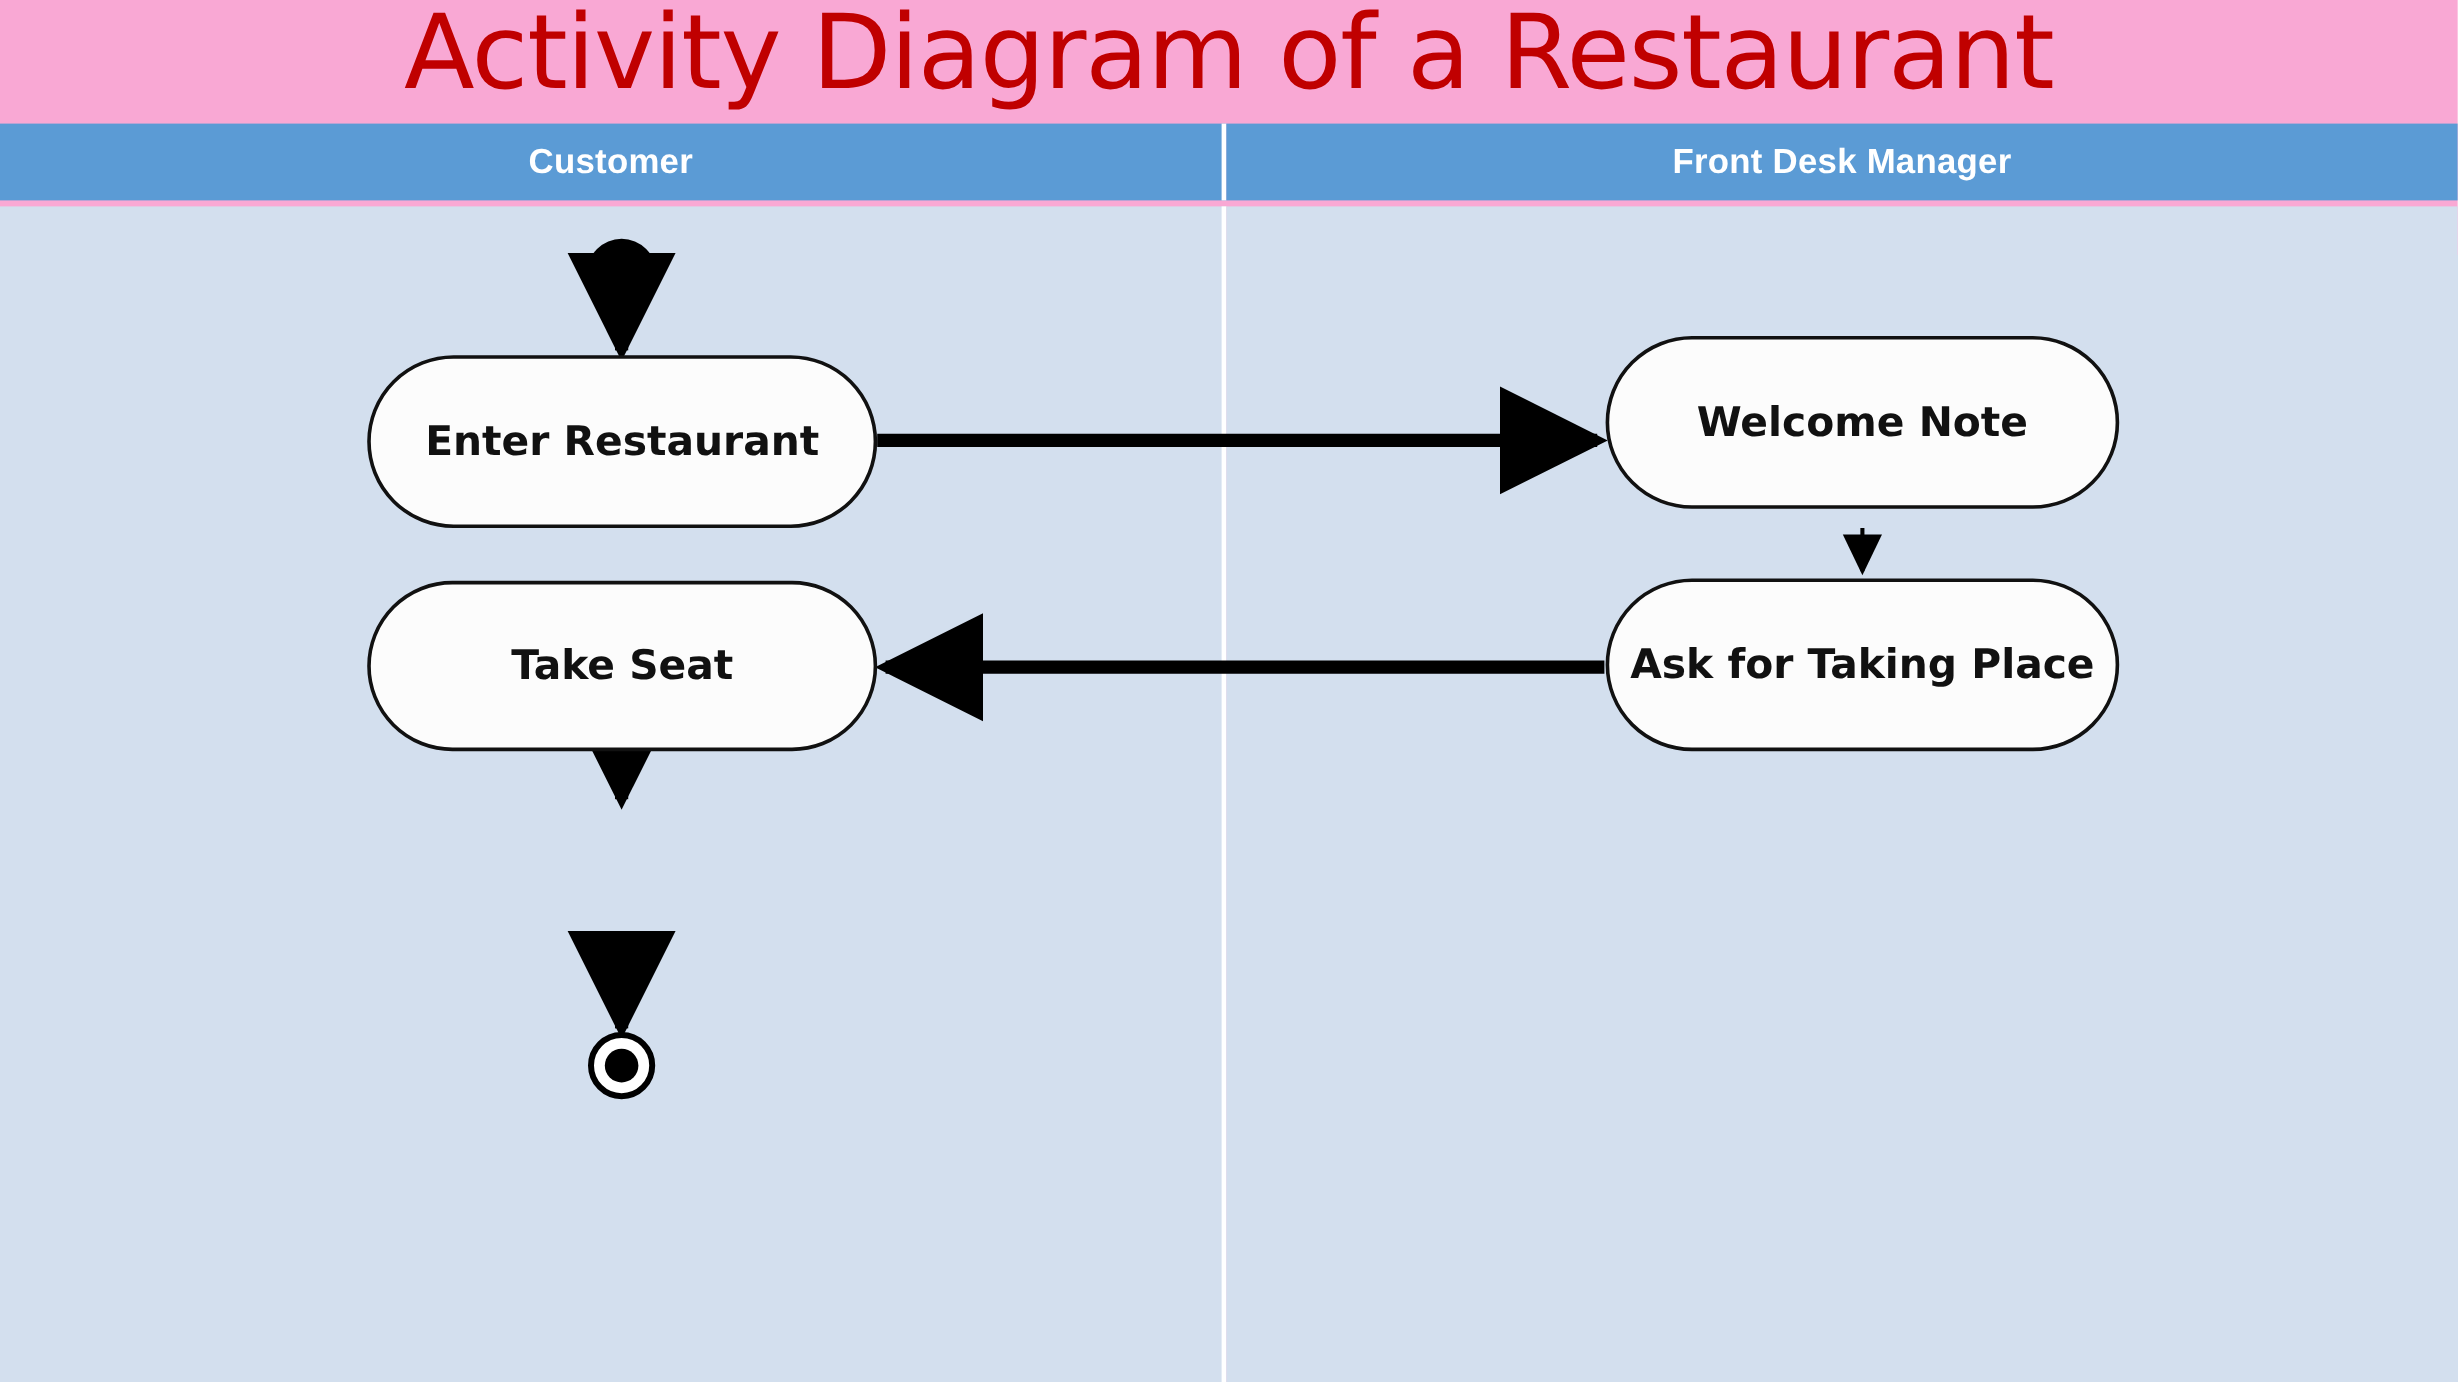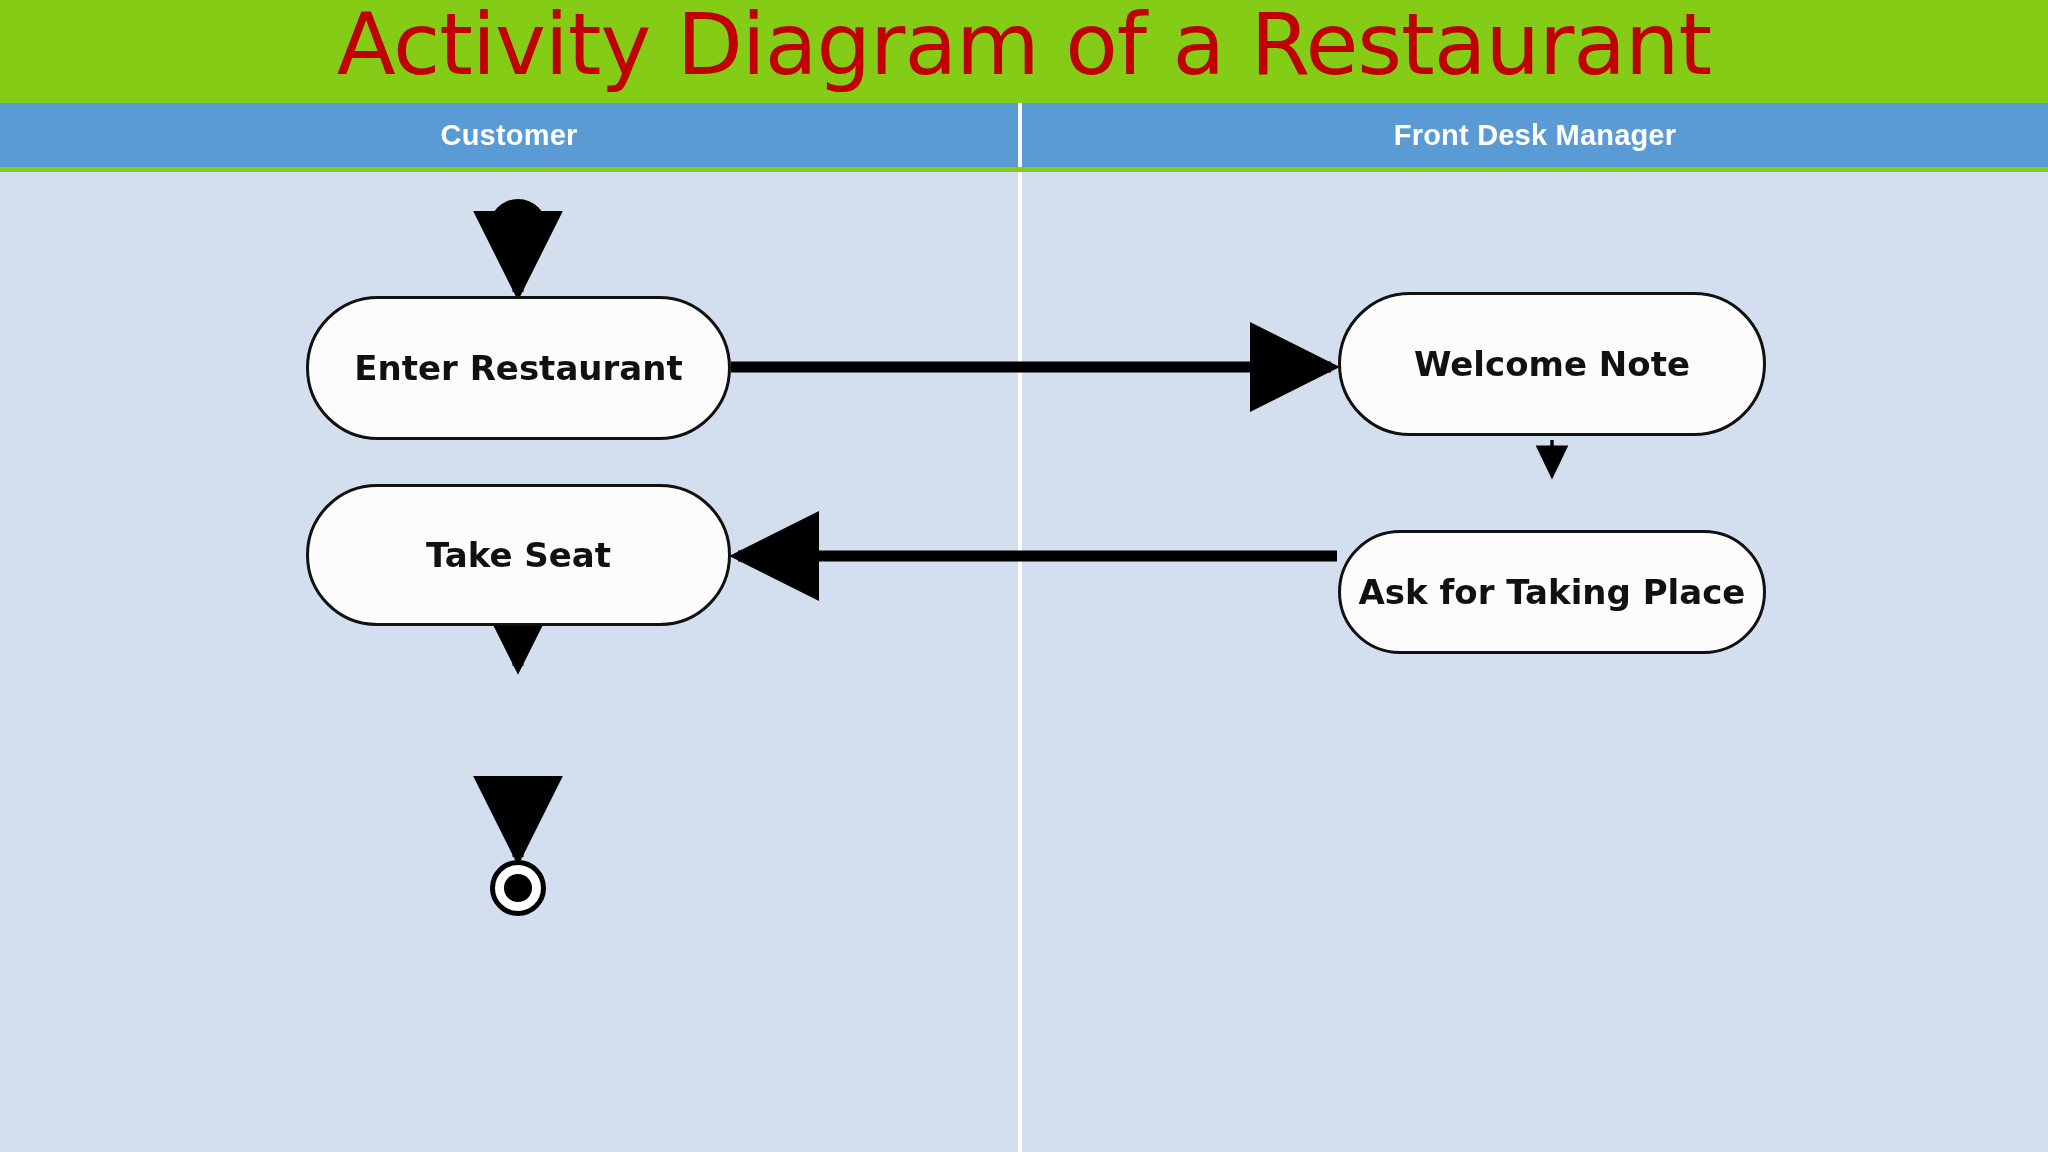--- a/index.html
+++ b/index.html
@@ -11,21 +11,21 @@
     width: 2048px;
     height: 1152px;
     overflow: hidden;
     font-family: "Liberation Sans", sans-serif;
   }
 
   #page {
     position: relative;
     width: 2048px;
     height: 1152px;
-    background: #84cc16;
+    background: #f9a8d4;
   }
 
   
   #title {
     position: absolute;
     left: 0;
     top: -8px;
     width: 2048px;
     height: 104px;
     line-height: 104px;
@@ -184,22 +184,22 @@
 
     <line x1="518" y1="626" x2="518" y2="666" stroke="#000000" stroke-width="11" marker-end="url(#ah-thick)"></line>
 
     <line x1="518" y1="812" x2="518" y2="857" stroke="#000000" stroke-width="11" marker-end="url(#ah-thick)"></line>
   </svg>
 
   <div class="start-node" style="left:489px; top:199px;"></div>
 
   <div class="node" style="left:306px; top:296px; width:425px; height:144px;">Enter Restaurant</div>
 
-  <div class="node" style="left:1338px; top:292px; width:428px; height:144px;">Welcome Note</div>
-
-  <div class="node" style="left:1338px; top:482px; width:428px; height:124px;margin-top:48px;">Ask for Taking Place</div>
+  <div class="node" style="left:1338px; top:280px; width:428px; height:144px;">Welcome Note</div>
+
+  <div class="node" style="left:1338px; top:482px; width:428px; height:144px;">Ask for Taking Place</div>
 
   <div class="node" style="left:306px; top:484px; width:425px; height:142px;">Take Seat</div>
 
 
   <div class="end-node" style="left:490px; top:860px;"></div>
 
 </div>
 
 </body></html>

